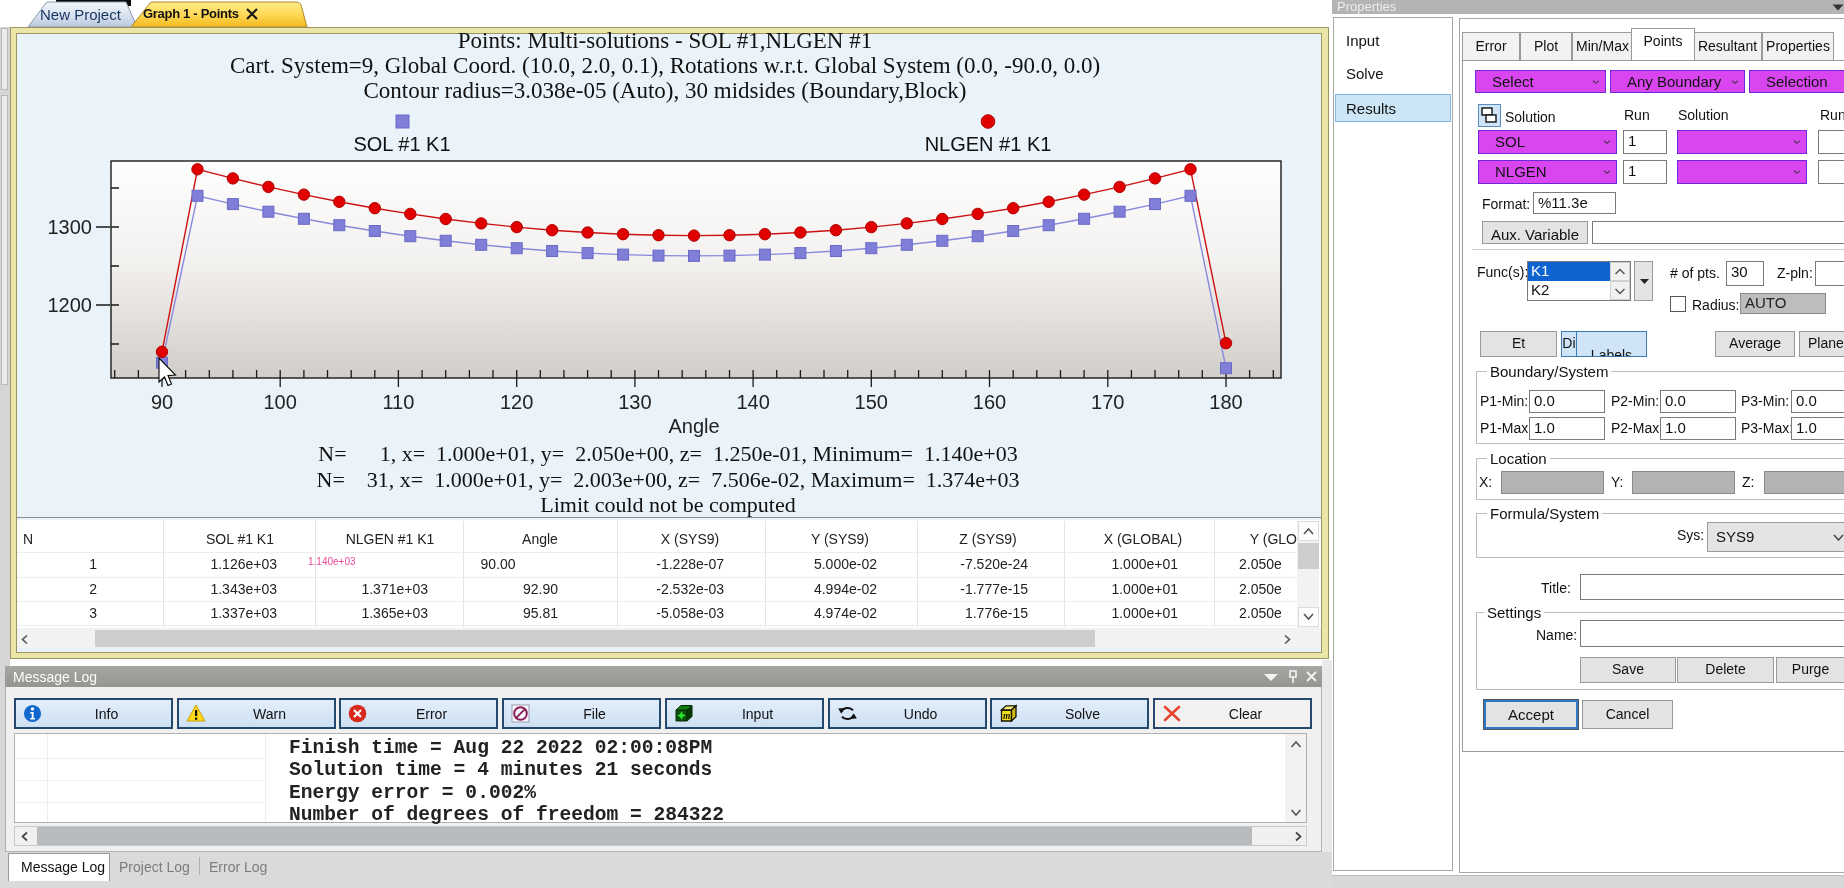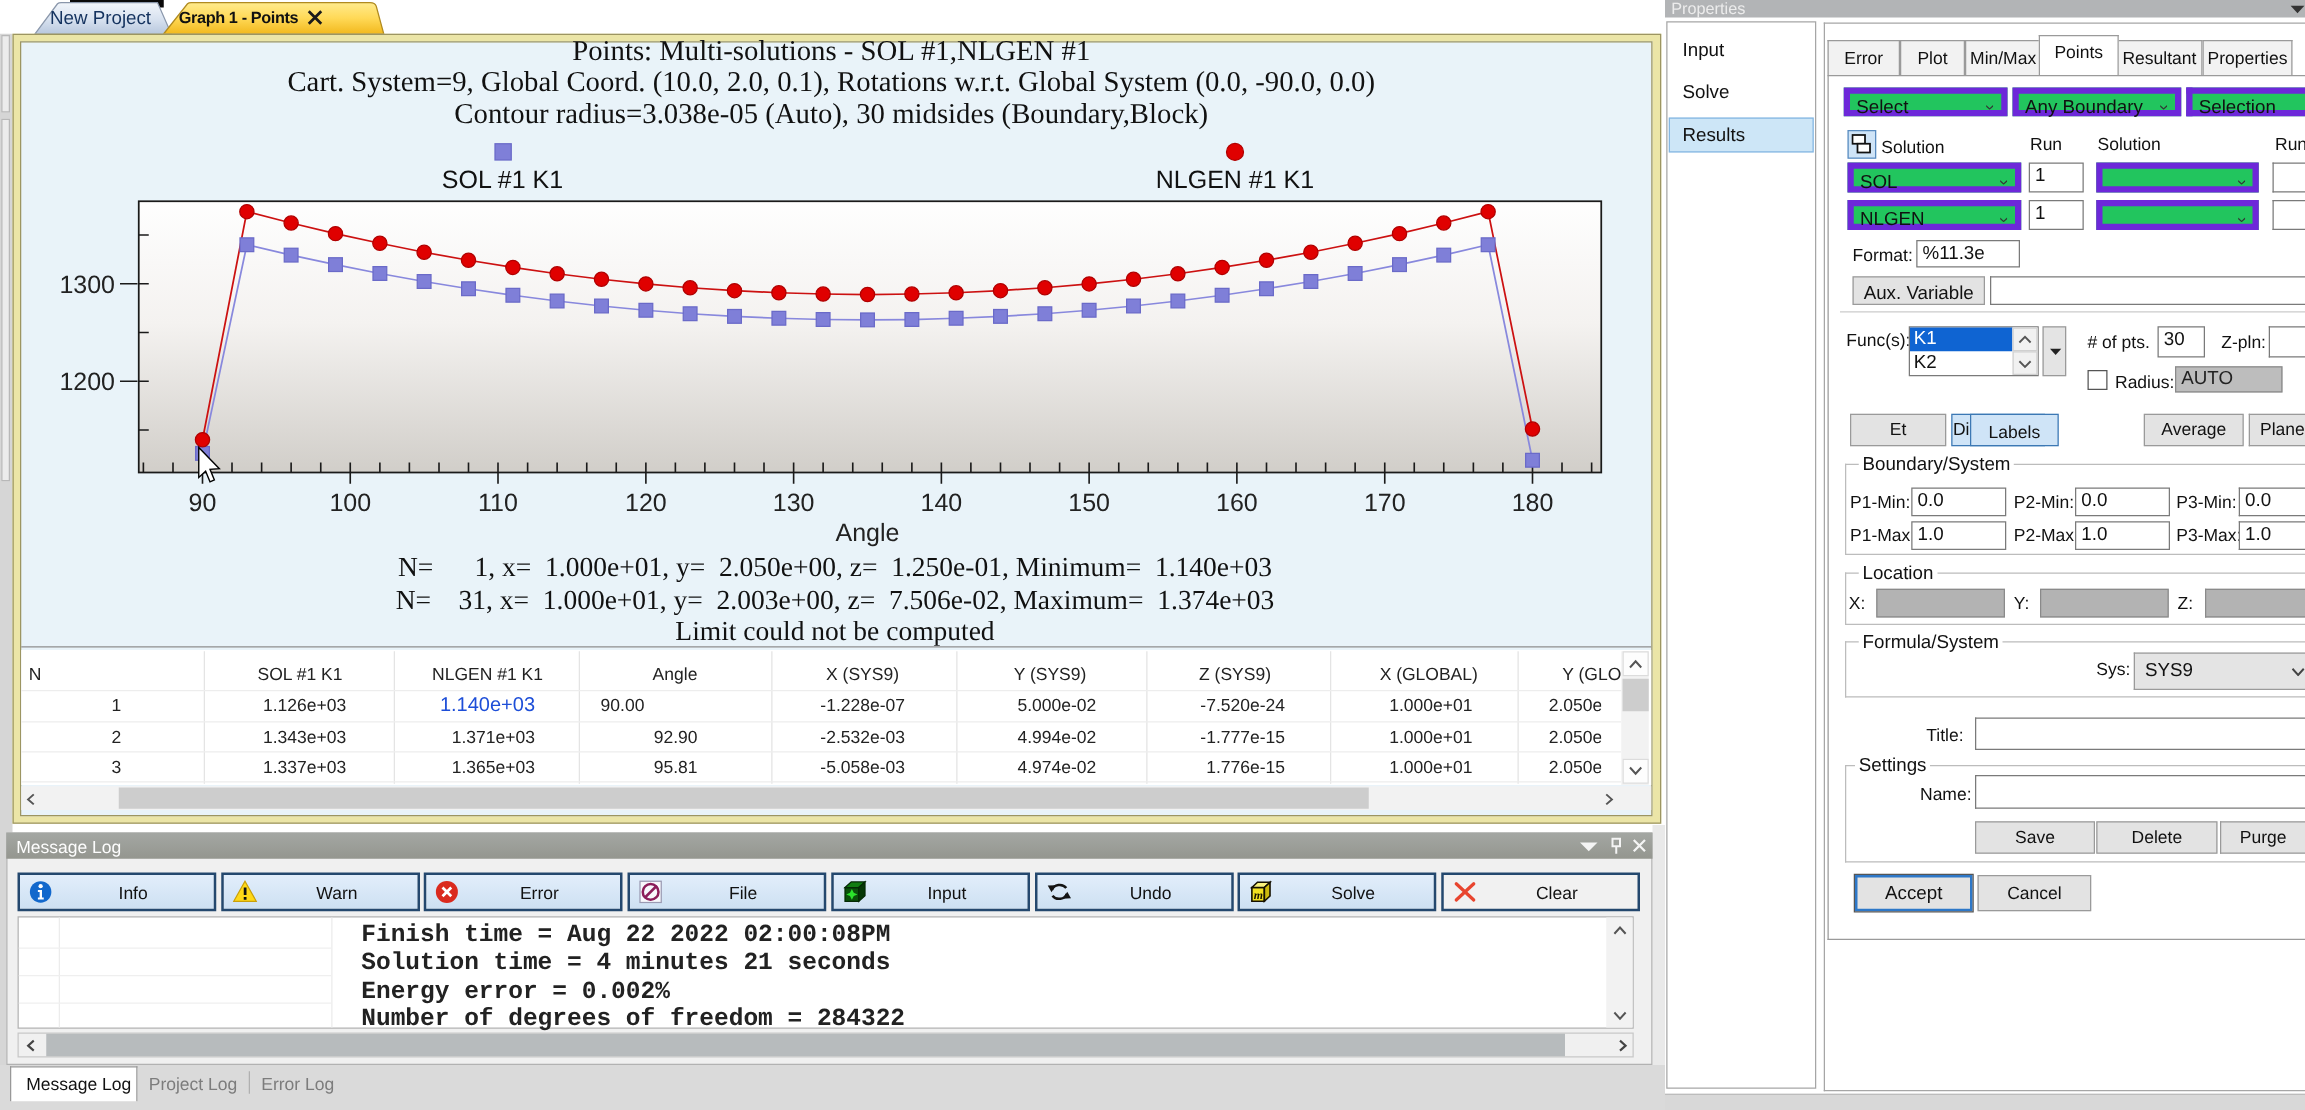--- a/index.html
+++ b/index.html
@@ -1,19 +1,19 @@
 <!DOCTYPE html>
 <html><head><meta charset="utf-8"><style>
 *{margin:0;padding:0;box-sizing:border-box}
 html,body{width:1844px;height:888px;overflow:hidden;background:#fff;
 font-family:"Liberation Sans",sans-serif}
 .abs{position:absolute}
 .lbl{position:absolute;font-size:14px;color:#111;white-space:nowrap}
 .inp{position:absolute;background:#fff;border:1px solid #7a7a7a;font-size:15px;color:#111;padding:1px 4px;white-space:nowrap}
-.drop{position:absolute;background:#22c55e;border:5px solid #6d28d9;font-size:15px;color:#111;padding:2px 5px;white-space:nowrap}
+.drop{position:absolute;background:#d946ef;border:1px solid #6d28d9;font-size:15px;color:#111;padding:2px 16px;white-space:nowrap}
 .chev{position:absolute;right:5px;top:3px;font-size:14px;color:#333;transform:rotate(90deg)}
 .btn{position:absolute;background:#e3e3e3;border:1px solid #9a9a9a;font-size:14px;color:#111;text-align:center;white-space:nowrap;overflow:hidden}
 .btnsel{background:#cfe4f7;border:1px solid #3c78b4}
 .gbox{position:absolute;border:1px solid #bcbcbc}
 .gcap{position:absolute;background:#fff;font-size:15px;color:#111;padding:0 3px;white-space:nowrap}
 </style></head>
 <body>
 
 <div class="abs" style="left:1322px;top:660px;width:10px;height:228px;background:#e9e9e9"></div>
 <div class="abs" style="left:0;top:20px;width:10px;height:868px;background:#d6d6d6"></div>
@@ -171,21 +171,21 @@
 <div class="abs" style="left:165px;top:531px;width:150px;text-align:center;font-size:14px;color:#222">SOL #1 K1</div>
 <div class="abs" style="left:315px;top:531px;width:150px;text-align:center;font-size:14px;color:#222">NLGEN #1 K1</div>
 <div class="abs" style="left:465px;top:531px;width:150px;text-align:center;font-size:14px;color:#222">Angle</div>
 <div class="abs" style="left:615px;top:531px;width:150px;text-align:center;font-size:14px;color:#222">X (SYS9)</div>
 <div class="abs" style="left:765px;top:531px;width:150px;text-align:center;font-size:14px;color:#222">Y (SYS9)</div>
 <div class="abs" style="left:913px;top:531px;width:150px;text-align:center;font-size:14px;color:#222">Z (SYS9)</div>
 <div class="abs" style="left:1068px;top:531px;width:150px;text-align:center;font-size:14px;color:#222">X (GLOBAL)</div>
 <div class="abs" style="left:1222px;top:531px;width:75px;text-align:right;font-size:14px;color:#222;overflow:hidden">Y (GLO</div>
 <div class="abs" style="left:-23px;top:556px;width:120px;text-align:right;font-size:14px;color:#222">1</div>
 <div class="abs" style="left:157px;top:556px;width:120px;text-align:right;font-size:14px;color:#222">1.126e+03</div>
-<div class="abs" style="left:308px;top:556px;width:120px;text-align:right;font-size:16px;color:#1d4ed8">1.140e+03</div>
+<div class="abs" style="left:308px;top:556px;width:120px;font-size:10px;color:#ec4899">1.140e+03</div>
 <div class="abs" style="left:438px;top:556px;width:120px;text-align:center;font-size:14px;color:#222">90.00</div>
 <div class="abs" style="left:604px;top:556px;width:120px;text-align:right;font-size:14px;color:#222">-1.228e-07</div>
 <div class="abs" style="left:757px;top:556px;width:120px;text-align:right;font-size:14px;color:#222">5.000e-02</div>
 <div class="abs" style="left:908px;top:556px;width:120px;text-align:right;font-size:14px;color:#222">-7.520e-24</div>
 <div class="abs" style="left:1058px;top:556px;width:120px;text-align:right;font-size:14px;color:#222">1.000e+01</div>
 <div class="abs" style="left:1239px;top:556px;width:42px;font-size:14px;color:#222;overflow:hidden;white-space:nowrap">2.050e</div>
 <div class="abs" style="left:-23px;top:581px;width:120px;text-align:right;font-size:14px;color:#222">2</div>
 <div class="abs" style="left:157px;top:581px;width:120px;text-align:right;font-size:14px;color:#222">1.343e+03</div>
 <div class="abs" style="left:308px;top:581px;width:120px;text-align:right;font-size:14px;color:#222">1.371e+03</div>
 <div class="abs" style="left:438px;top:581px;width:120px;text-align:right;font-size:14px;color:#222">92.90</div>
@@ -393,21 +393,21 @@
   </svg>
 <div class="lbl" style="left:1670px;top:265px"># of pts.</div>
 <div class="inp" style="left:1726px;top:261px;width:38px;height:25px">30</div>
 <div class="lbl" style="left:1777px;top:265px">Z-pln:</div>
 <div class="inp" style="left:1815px;top:261px;width:29px;height:25px;border-right:none"></div>
 <div class="abs" style="left:1670px;top:296px;width:16px;height:16px;background:#fff;border:1px solid #555"></div>
 <div class="lbl" style="left:1692px;top:297px">Radius:</div>
 <div class="abs" style="left:1740px;top:293px;width:86px;height:21px;background:#bdbdbd;border:1px solid #8a8a8a;font-size:15px;color:#222;padding:0 4px">AUTO</div>
 <div class="btn" style="left:1480px;top:331px;width:77px;height:26px;padding-top:3px">Et</div>
 <div class="btn btnsel" style="left:1561px;top:331px;width:75px;height:26px;padding-top:3px">Display pts.</div>
-<div class="btn btnsel" style="left:1576px;top:331px;width:71px;height:26px;padding-top:5px">Labels</div>
+<div class="btn btnsel" style="left:1576px;top:331px;width:71px;height:26px;padding-top:15px">Labels</div>
 <div class="btn" style="left:1715px;top:331px;width:80px;height:26px;padding-top:3px">Average</div>
 <div class="btn" style="left:1799px;top:331px;width:45px;height:26px;padding-top:3px;border-right:none;text-align:left;padding-left:8px">Plane</div>
 <div class="gbox" style="left:1476px;top:371px;width:368px;height:73px;border-right:none"></div>
 <div class="gcap" style="left:1487px;top:363px">Boundary/System</div>
 <div class="lbl" style="left:1480px;top:393px">P1-Min:</div>
 <div class="inp" style="left:1529px;top:390px;width:76px;height:23px">0.0</div>
 <div class="lbl" style="left:1611px;top:393px">P2-Min:</div>
 <div class="inp" style="left:1660px;top:390px;width:76px;height:23px">0.0</div>
 <div class="lbl" style="left:1741px;top:393px">P3-Min:</div>
 <div class="inp" style="left:1791px;top:390px;width:53px;height:23px;border-right:none">0.0</div>

